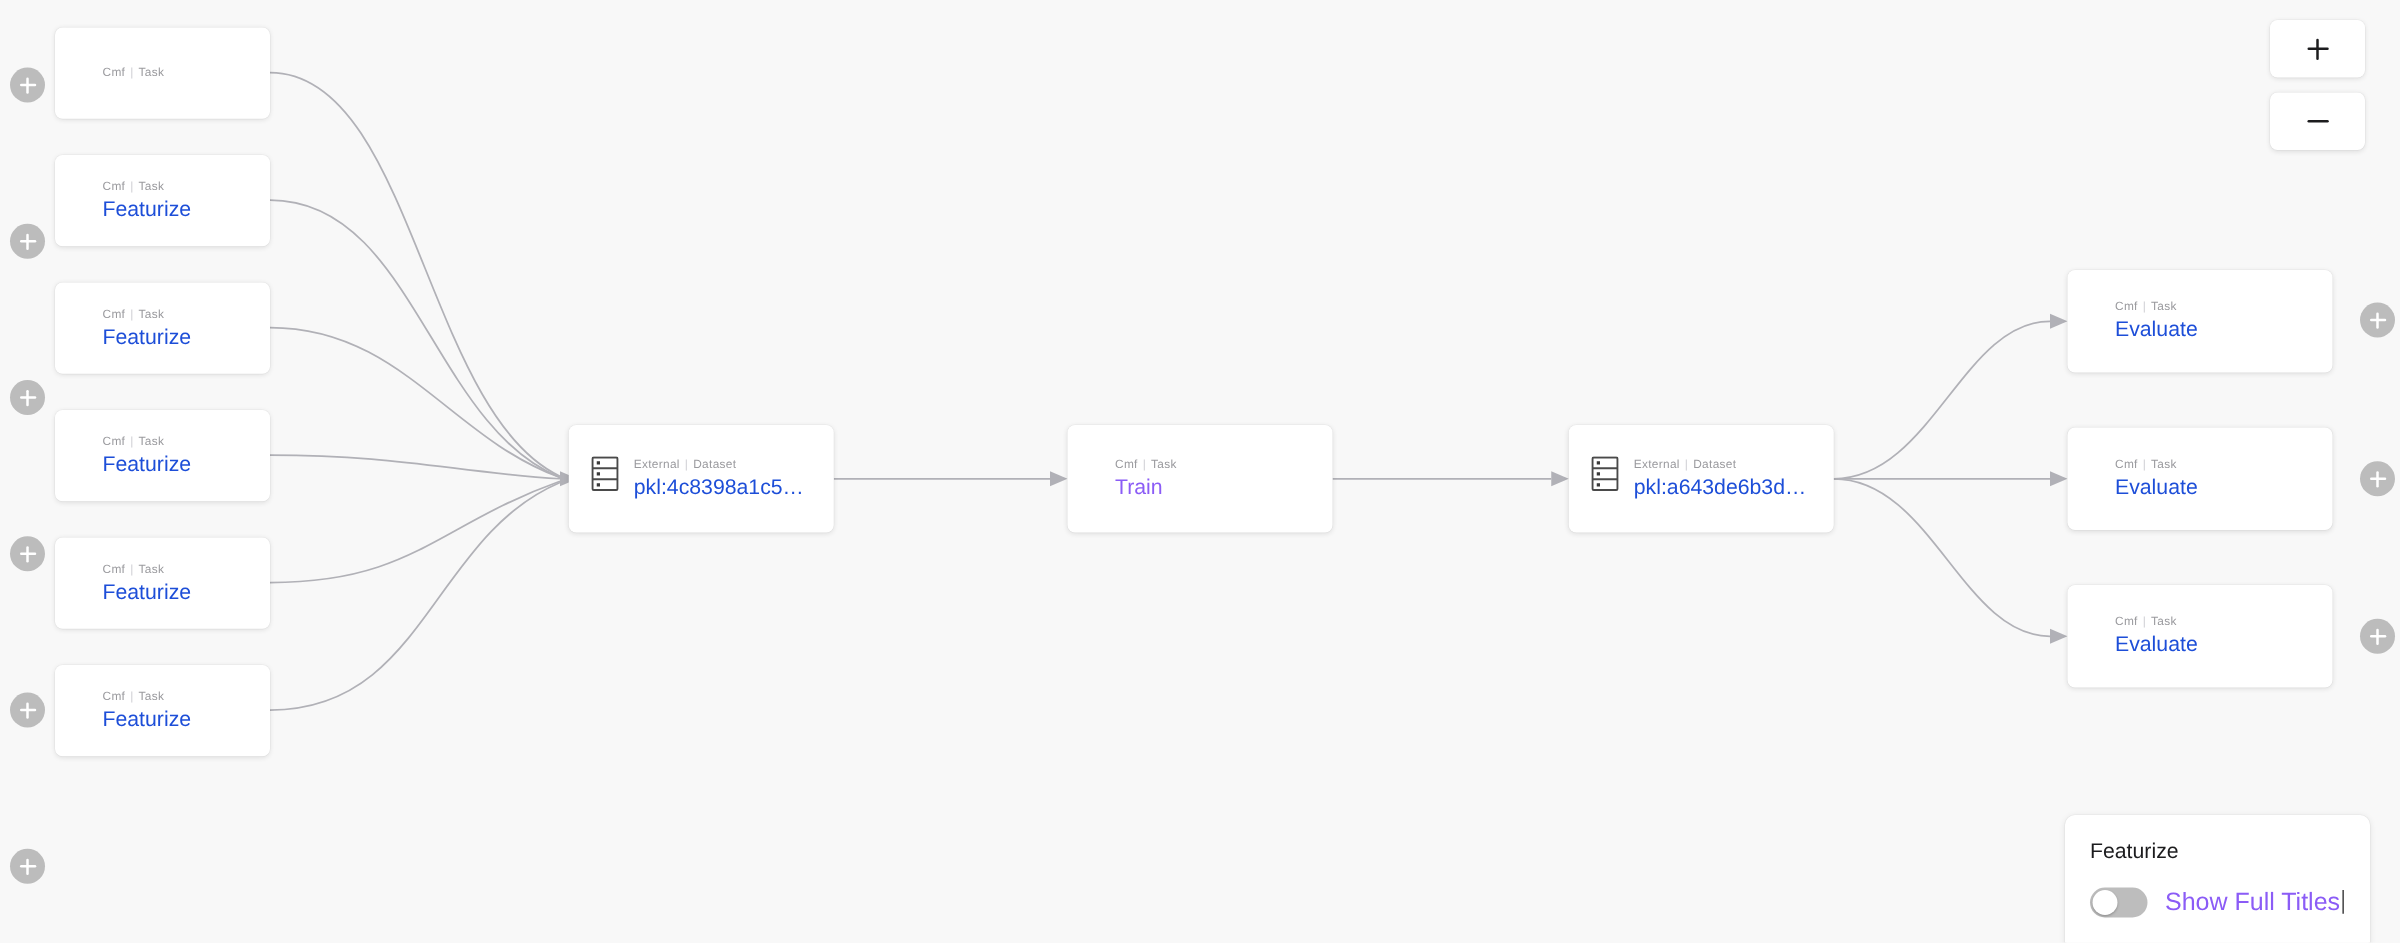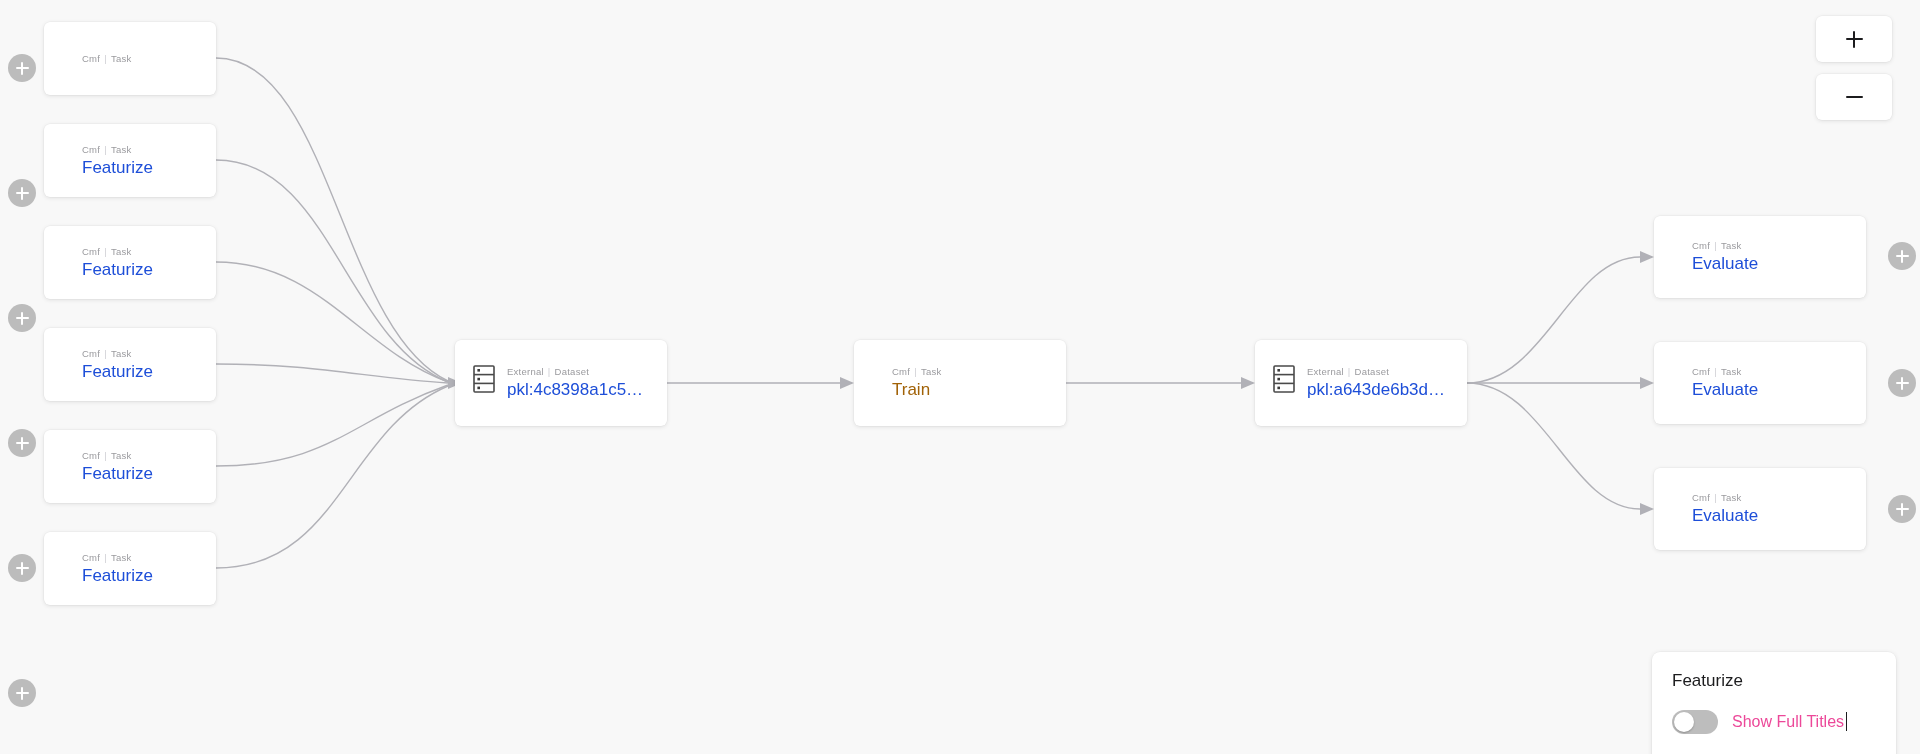--- a/index.html
+++ b/index.html
@@ -81,21 +81,21 @@
   .node-title {
     font-size: 17px;
     color: #1d4ed8;
     line-height: 22px;
     white-space: nowrap;
     overflow: hidden;
     text-overflow: ellipsis;
     font-weight: 400;
   }
   .node-title.accent {
-    color: #a16207;
+    color: #8b5cf6;
   }
   .node-title.empty {
     min-height: 0;
   }
 
   
   .db-icon {
     width: 22px;
     height: 28px;
     flex: 0 0 auto;
@@ -183,22 +183,22 @@
     position: absolute;
     top: 2px;
     left: 2px;
     width: 20px;
     height: 20px;
     border-radius: 50%;
     background: #ffffff;
     box-shadow: 0 1px 2px rgba(0,0,0,0.25);
   }
   .control-label {
-    font-size: 16px;
-    color: #ec4899;
+    font-size: 20px;
+    color: #8b5cf6;
     line-height: 20px;
     white-space: nowrap;
     position: relative;
   }
   .control-label::after {
     content: "";
     position: absolute;
     right: -3px;
     top: 0px;
     width: 1px;

